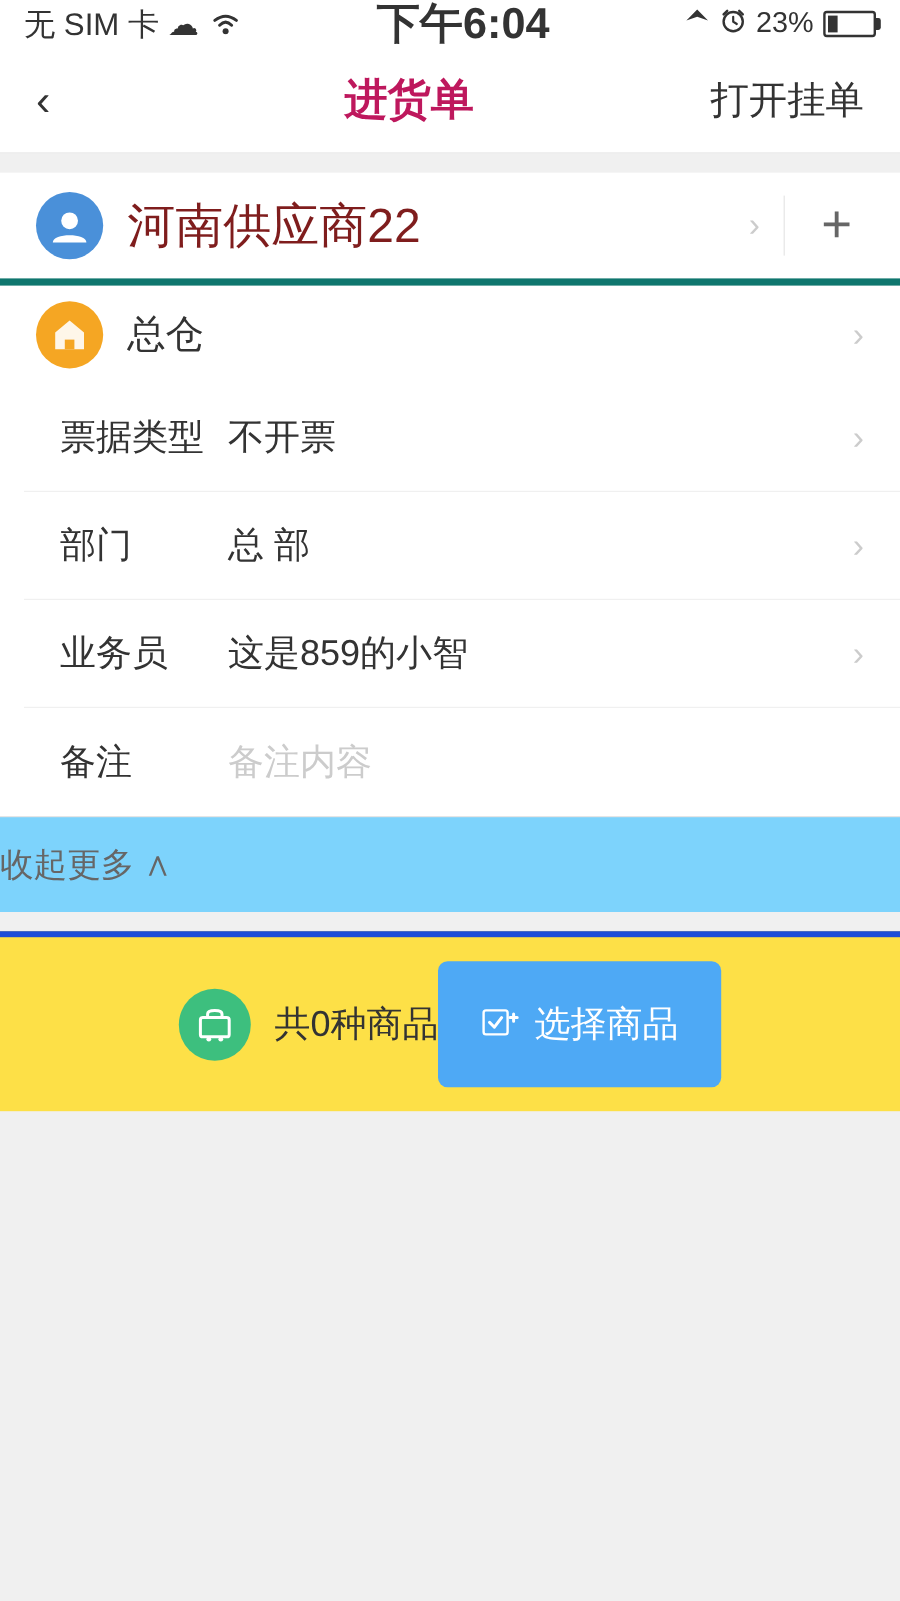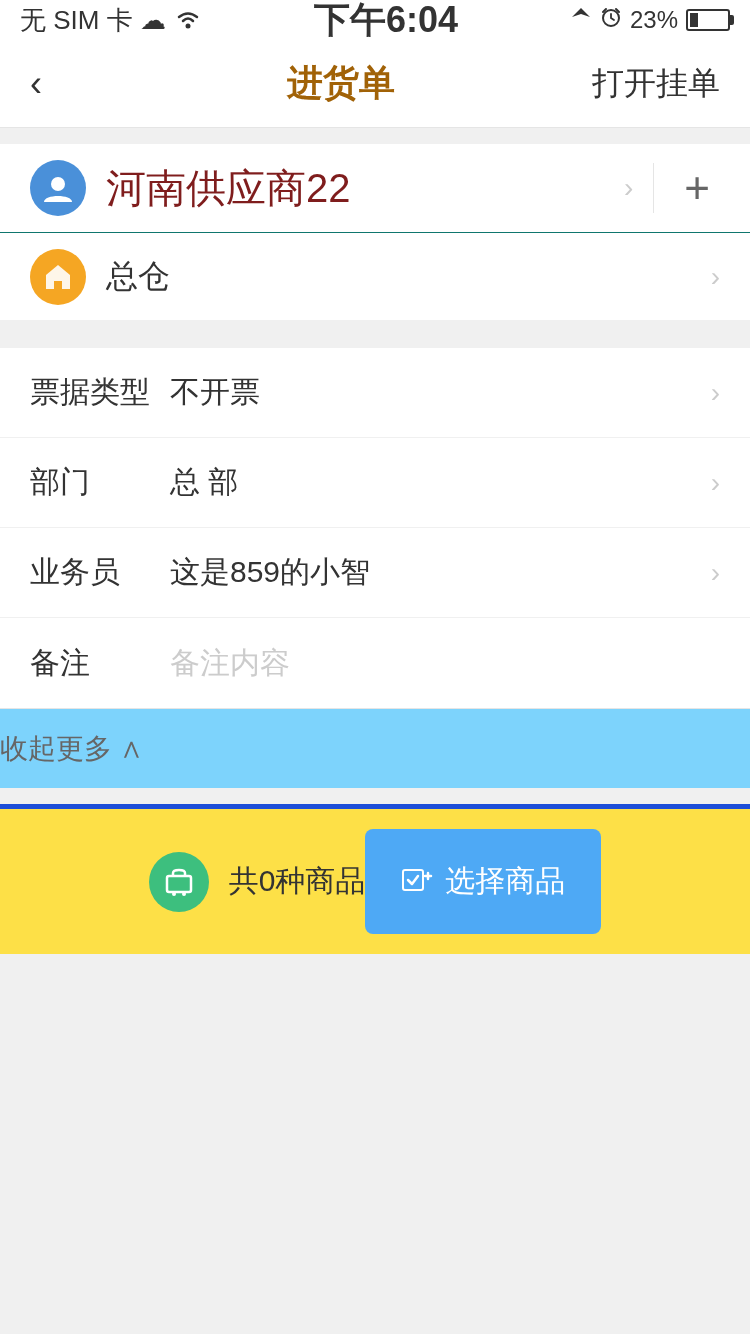--- a/index.html
+++ b/index.html
@@ -52,21 +52,21 @@
     }
     .nav-back {
       font-size: 36px;
       color: #333;
       cursor: pointer;
       width: 60px;
     }
     .nav-title {
       font-size: 36px;
       font-weight: 600;
-      color: #a16207;
+      color: #be185d;
     }
     .nav-action {
       font-size: 32px;
       color: #333;
       cursor: pointer;
     }
 
     
     .section-divider {
       height: 16px;
@@ -132,21 +132,21 @@
       border-bottom: 1px solid #f0e8c8;
     }
 
     
     .warehouse-row {
       display: flex;
       align-items: center;
       padding: 16px 30px;
       height: 88px;
       background: #fff;
-      border-top: 1px solid #0f766e;
+      border-top: 6px solid #0f766e;
     }
     .warehouse-icon {
       width: 56px;
       height: 56px;
       border-radius: 50%;
       background: #f5a623;
       display: flex;
       align-items: center;
       justify-content: center;
       margin-right: 20px;
@@ -154,21 +154,22 @@
     }
     .warehouse-name {
       flex: 1;
       font-size: 32px;
       color: #333;
     }
 
     
     .form-section {
       background: #fff;
-      margin-top: 28px;
+      margin-top: 0;
+      padding-left: 20px;
     }
     .form-row {
       display: flex;
       align-items: center;
       padding: 0 30px;
       height: 90px;
       border-bottom: 1px solid #f0f0f0;
     }
     .form-row:last-child {
       border-bottom: none;

